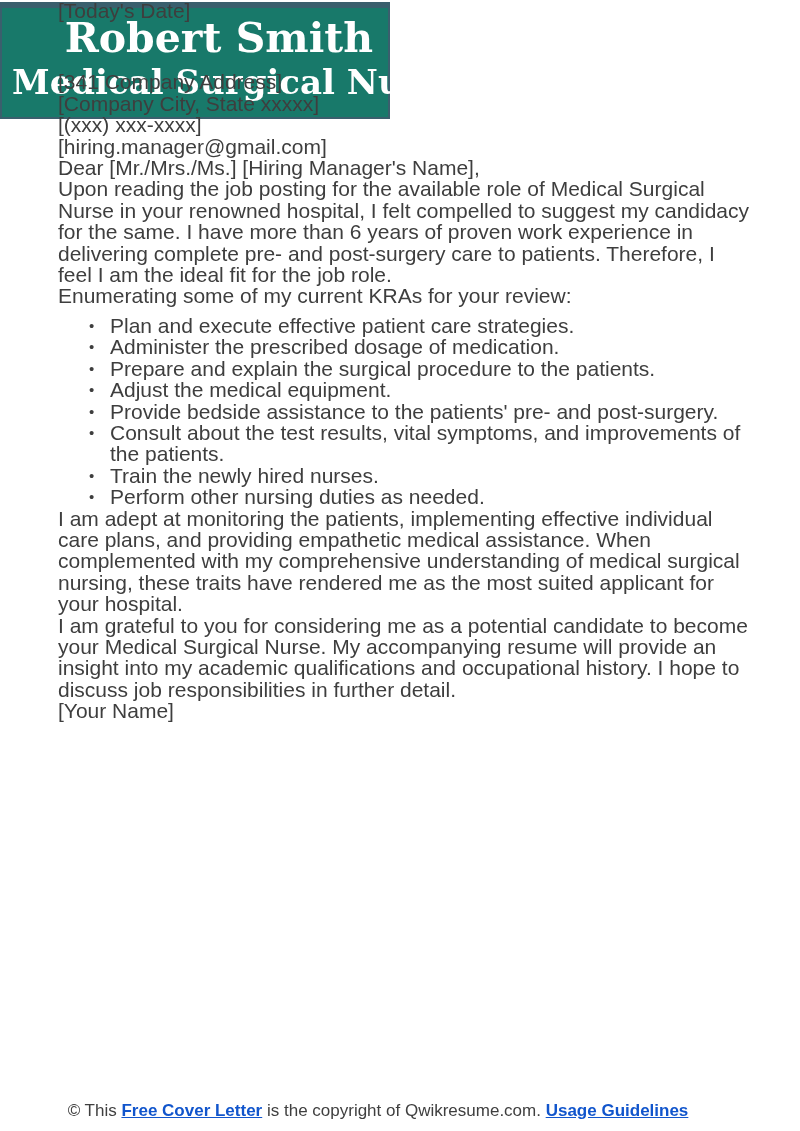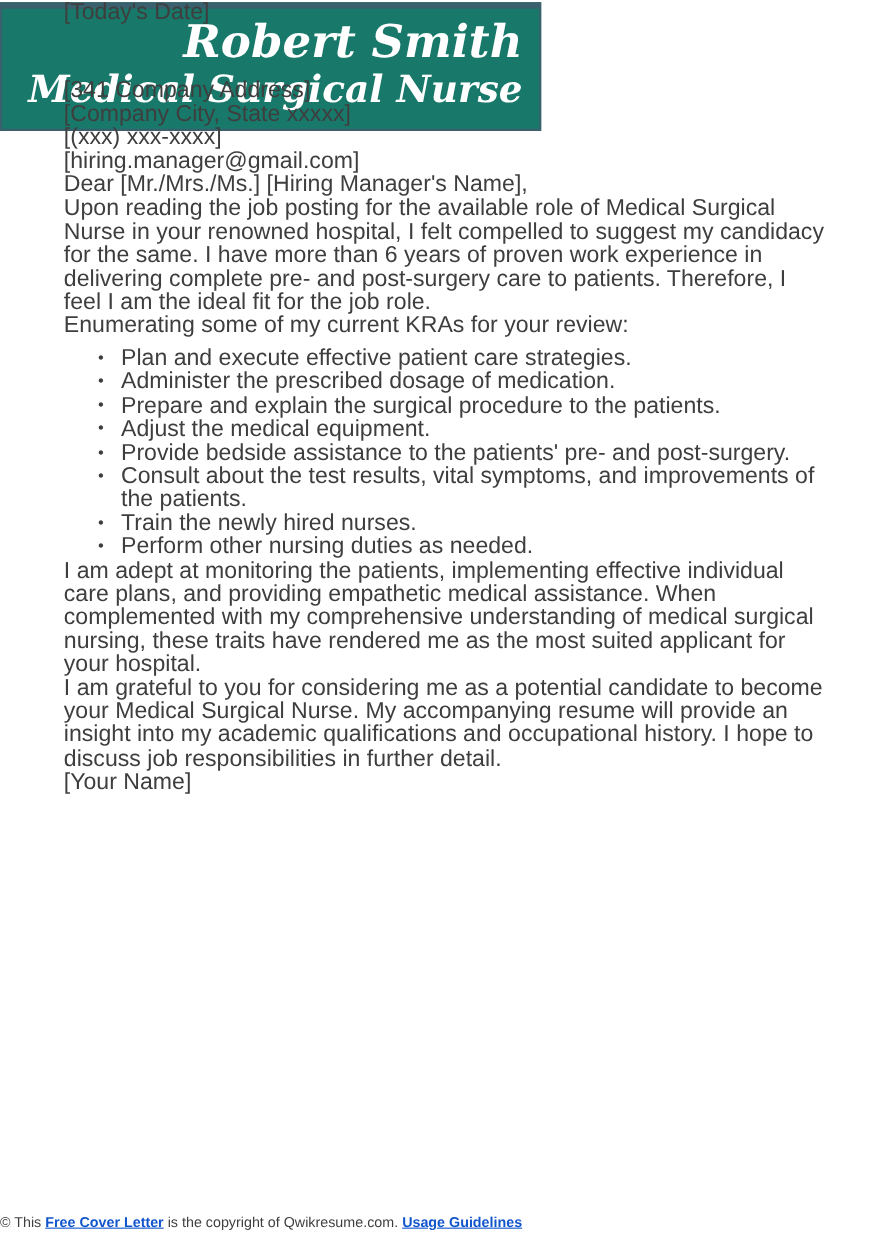--- a/index.html
+++ b/index.html
@@ -10,28 +10,27 @@
     height:1131px;
     background:#ffffff;
     font-family:"Liberation Sans", sans-serif;
     overflow:hidden;
   }
 
   
   .header-box {
     position:absolute;
     top:2px; left:0;
-    width:492px;
+    width:390px;
     height:117px;
     background:#18796a;
     border:2px solid #3a5f6d;
     border-top-width:6px;
     text-align:right;
     padding:4px 15px 0 10px;
-    font-style:italic;
   }
   .header-name {
     font-family:"DejaVu Serif","Liberation Serif",serif;
     font-weight:bold;
     font-size:41px;
     line-height:52px;
     color:#ffffff;
     white-space:nowrap;
   }
   .header-role {
@@ -70,21 +69,22 @@
   }
   .p-skills    { margin-top:20px; }
   .p-closing   { margin-top:23px; }
   .signoff     { margin-top:20px; }
 
   
   .footer-note {
     position:absolute;
     top:1104px; left:0;
     width:756px;
-    font-size:13px;
+    text-align:center;
+    font-size:17px;
     line-height:14px;
     color:#3f3f3f;
   }
   .footer-note a {
     color:#1155cc;
     font-weight:bold;
     text-decoration:underline;
     cursor:pointer;
   }
   .logo {

